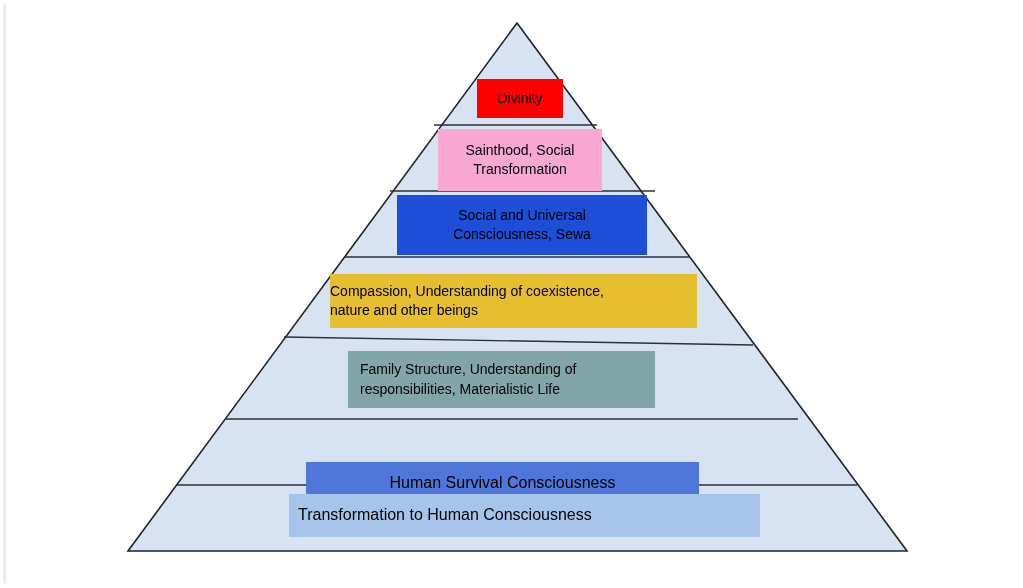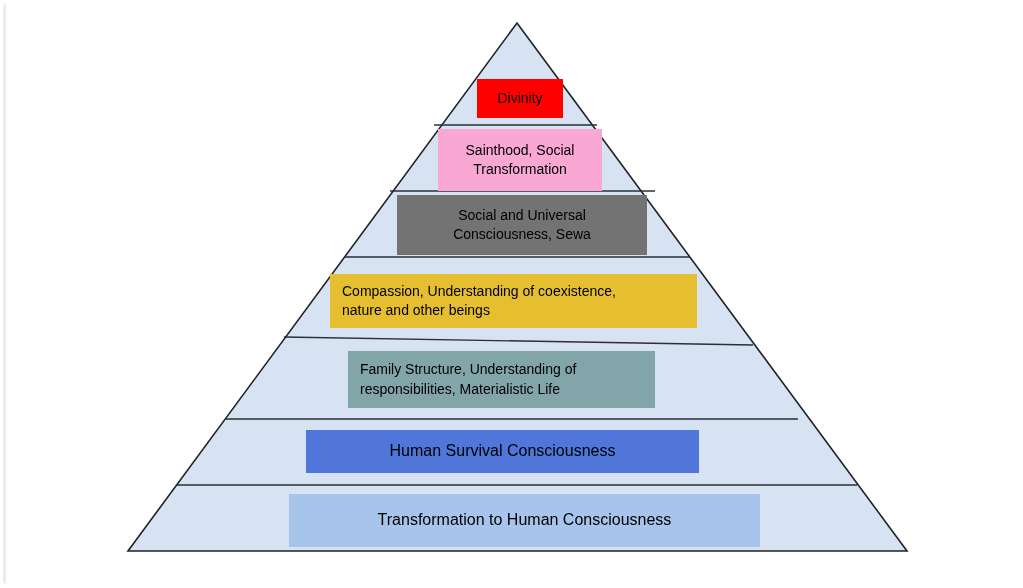--- a/index.html
+++ b/index.html
@@ -51,24 +51,24 @@
     white-space: pre-line;
     display: block;
     width: 100%;
   }
   .center { text-align: center; }
   .left   { text-align: left; }
 
   .lv0 { left: 477px; top: 79px;  width: 86px;  height: 39px; font-size: 14px; }
   .lv1 { left: 438px; top: 129px; width: 164px; height: 62px; font-size: 14px; }
   .lv2 { left: 397px; top: 195px; width: 250px; height: 60px; font-size: 14px; }
-  .lv3 { left: 330px; top: 274px; width: 367px; height: 54px; font-size: 14px; padding: 0 12px; }
+  .lv3 { left: 330px; top: 274px; width: 367px; height: 54px; font-size: 14px; padding: 0 0; }
   .lv4 { left: 348px; top: 351px; width: 307px; height: 57px; font-size: 14px; padding: 0 12px; }
   .lv5 { left: 306px; top: 430px; width: 393px; height: 43px; font-size: 16px; }
-  .lv6 { left: 289px; top: 494px; width: 471px; height: 53px; font-size: 16px; padding: 0 9px; text-align: center; }
+  .lv6 { left: 289px; top: 494px; width: 471px; height: 43px; font-size: 16px; padding: 0 9px; }
 </style>
 </head>
 <body>
 
 <div class="stage">
 
   <div class="edge-strip"></div>
 
   <svg class="pyramid-svg" viewBox="0 0 1023 588">
     <polygon points="517,23 907,551 128,551" style="fill: rgb(215, 227, 242);"></polygon>
@@ -82,36 +82,36 @@
 
   <div class="level lv0 center" style="background-color: rgb(254, 0, 0);">
     <span>Divinity</span>
   </div>
 
   <div class="level lv1 center" style="background-color: #f9a8d4;">
     <span>Sainthood, Social
 Transformation</span>
   </div>
 
-  <div class="level lv2 center" style="background-color: #737373;">
+  <div class="level lv2 center" style="background-color: #1d4ed8;">
     <span>Social and Universal
 Consciousness, Sewa</span>
   </div>
 
   <div class="level lv3 left" style="background-color: rgb(229, 191, 47);">
     <span>Compassion, Understanding of coexistence,
 nature and other beings</span>
   </div>
 
   <div class="level lv4 left" style="background-color: rgb(130, 165, 169); justify-content: center;">
     <span>Family Structure, Understanding of
 responsibilities, Materialistic Life</span>
   </div>
 
-  <div class="level lv5 center" style="background-color: rgb(79, 118, 216);">
+  <div class="level lv5 center" style="background-color: rgb(79, 118, 216); margin-top: 32px;">
     <span>Human Survival Consciousness</span>
   </div>
 
   <div class="level lv6 left" style="background-color: rgb(167, 197, 234);">
     <span>Transformation to Human Consciousness</span>
   </div>
 
 </div>
 
 </body></html>

